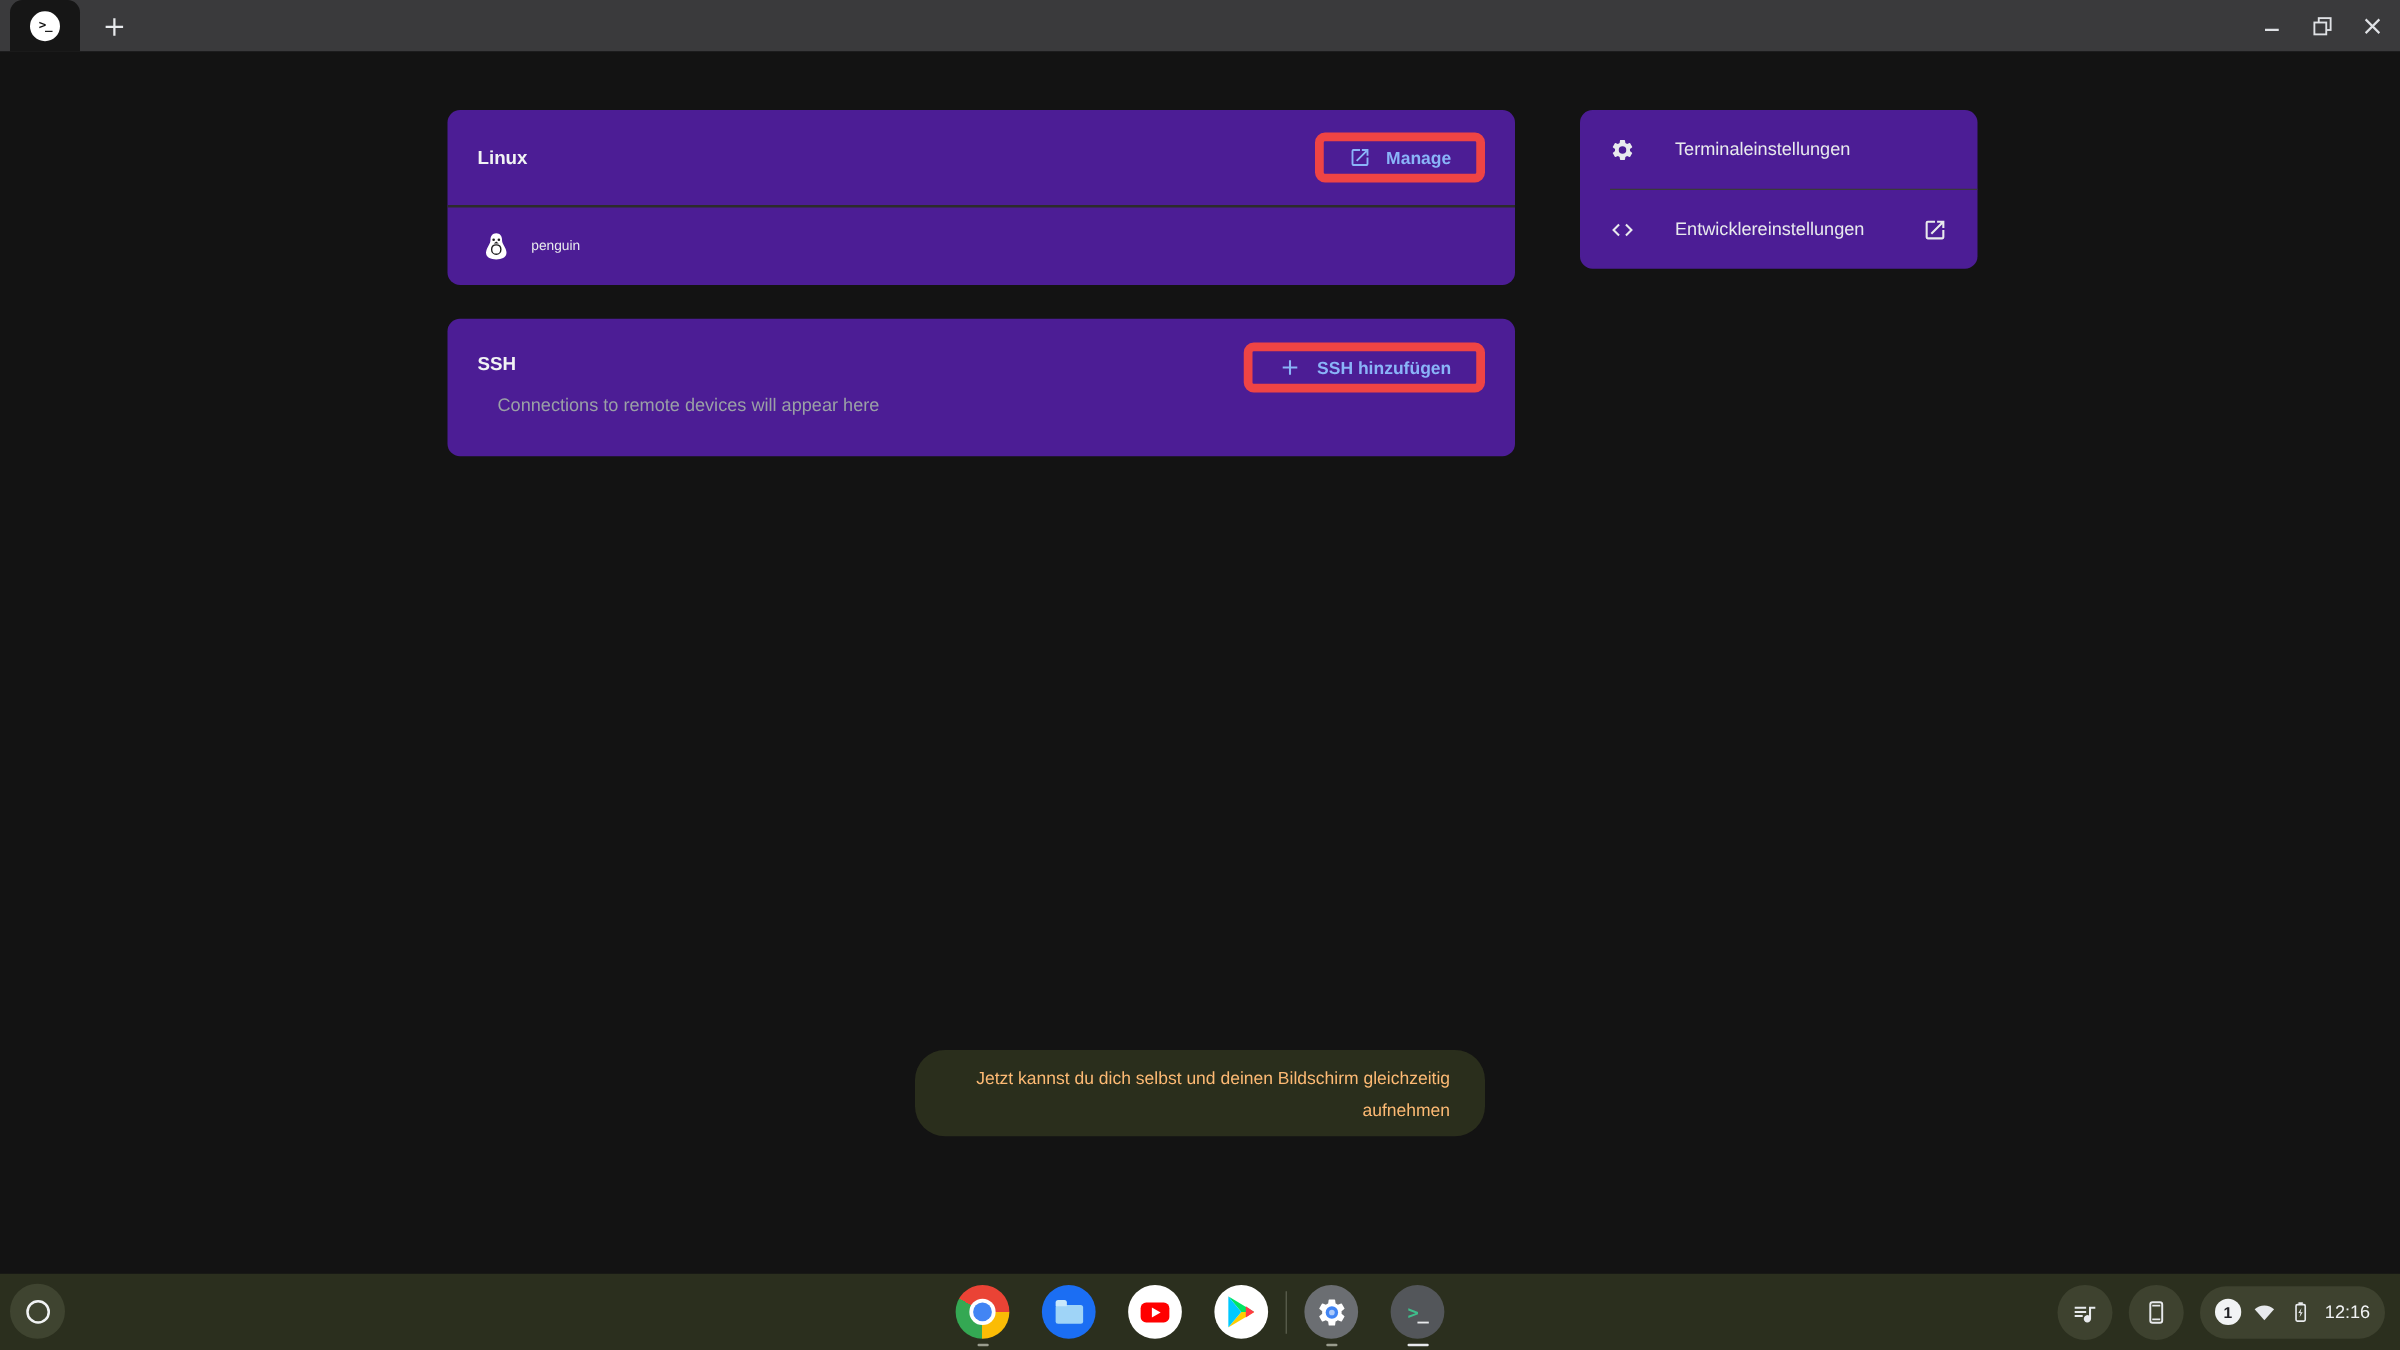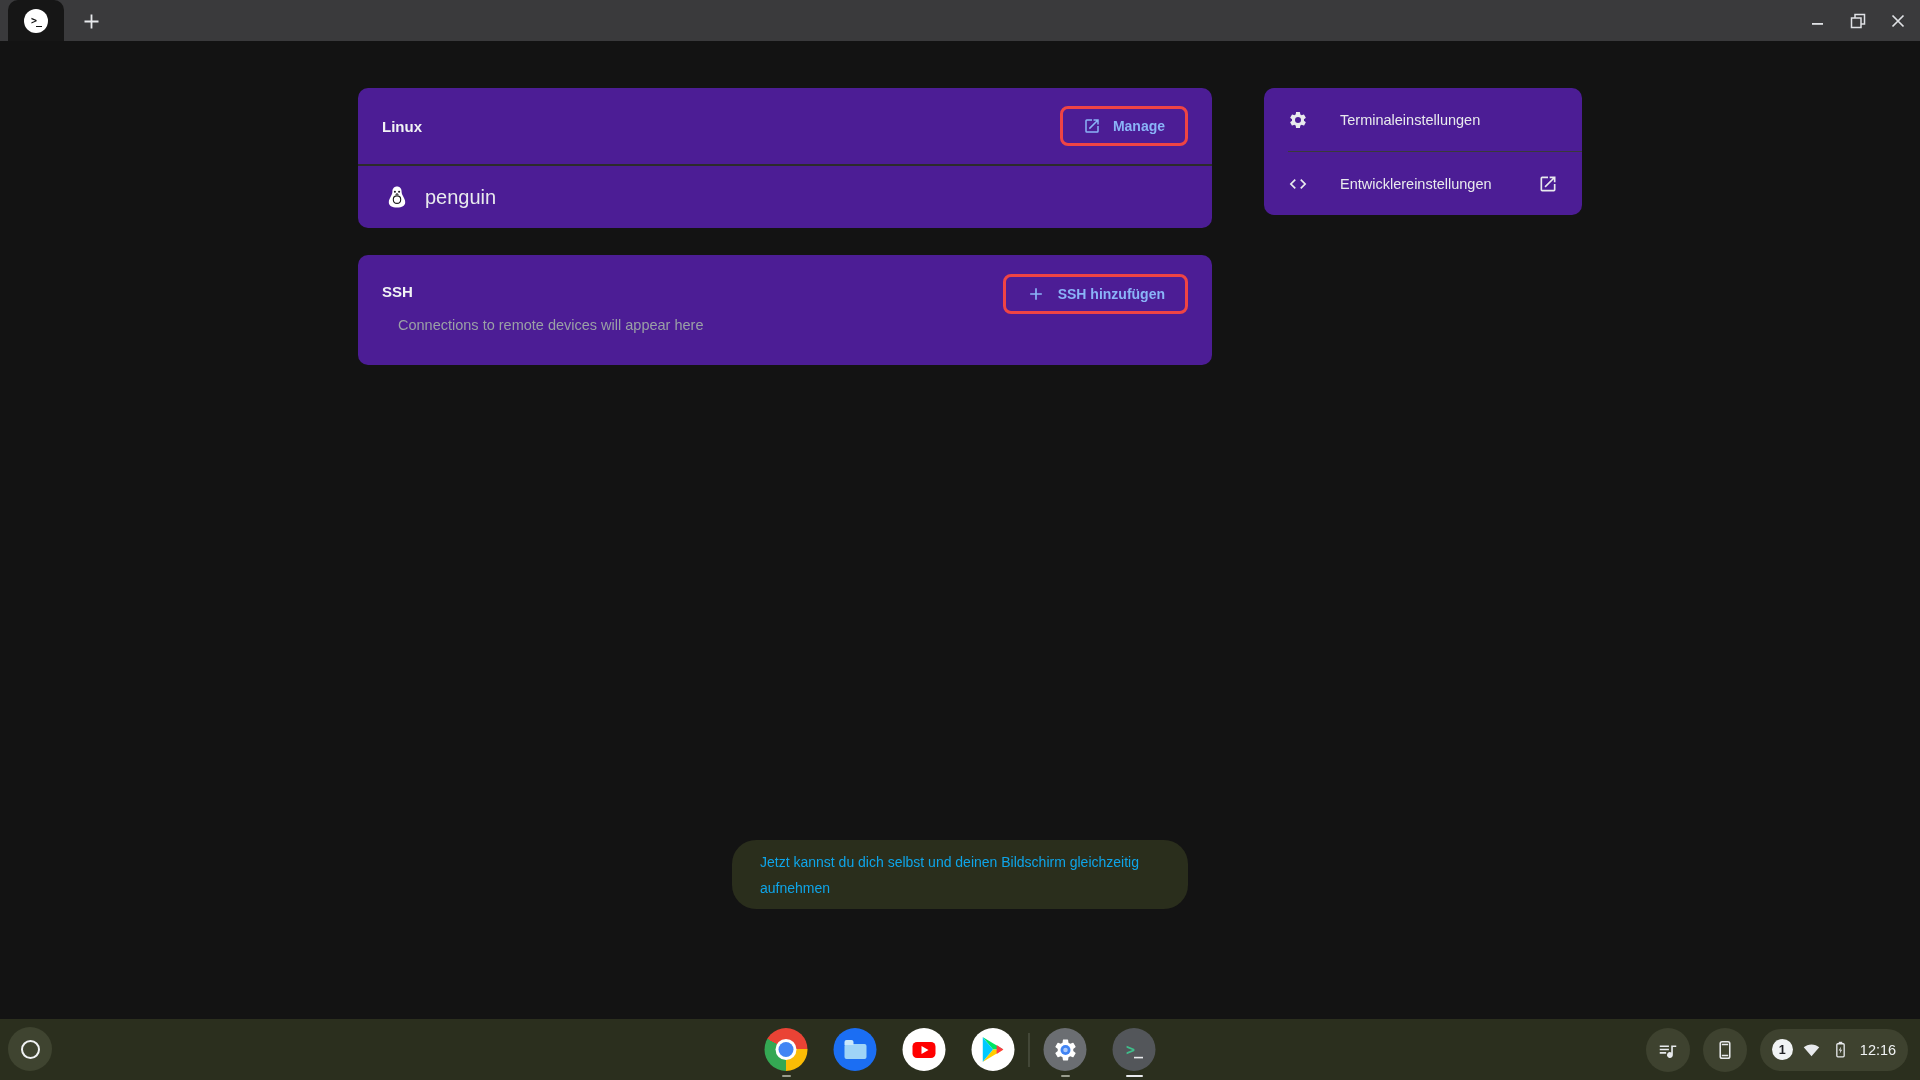--- a/index.html
+++ b/index.html
@@ -37,25 +37,25 @@
   .winbtn { width:24px; height:24px; display:flex; align-items:center; justify-content:center; }
 
   
   .card { background:#4c1d95; border-radius:10px; position:absolute; }
 
   .linux-card { left:358px; top:88px; width:854px; height:140px; overflow:hidden; }
   .linux-header { height:76px; display:flex; align-items:center; padding:0 24px; justify-content:space-between; }
   .section-title { font-size:15px; font-weight:bold; color:#f1f3f4; }
   .card-divider { height:2px; background:#2c2c2c; }
   .penguin-row { height:62px; display:flex; align-items:center; padding:0 27px; cursor:pointer; }
-  .penguin-row .label { margin-left:16px; font-size:20px; color:#e8eaed; }
+  .penguin-row .label { margin-left:16px; font-size:11px; color:#e8eaed; }
 
   .outline-btn {
     display:flex; align-items:center; gap:12px; height:40px; padding:0 20px;
-    border:3px solid #ef4444; border-radius:8px; background:transparent;
+    border:7px solid #ef4444; border-radius:8px; background:transparent;
     color:#8ab4f8; font-size:14px; font-weight:bold; font-family:"Liberation Sans",sans-serif;
     cursor:pointer;
   }
 
   .ssh-card { left:358px; top:255px; width:854px; height:110px;text-decoration:underline; }
   .ssh-title { position:absolute; left:24px; top:28px; }
   .ssh-desc  { position:absolute; left:24px; top:62px; font-size:14.5px; color:#9aa0a6;margin-left:16px; }
   .ssh-btn   { position:absolute; right:24px; top:19px; }
 
   .menu-card { left:1264px; top:88px; width:318px; height:127px; overflow:hidden; }
@@ -65,21 +65,21 @@
   .menu-divider { height:1px; background:#3a3a3a; margin-left:24px; }
   .ext-icon { width:20px; height:20px; }
 
   
   .toast {
     position:absolute; left:732px; top:840px; width:456px; height:69px;
     background:#2a2e1c; border-radius:24px;
     display:flex; align-items:center; justify-content:center;
   }
   .toast .msg {
-    width:400px; text-align:left; font-size:14px; line-height:26px; color:#0ea5e9;
+    width:400px; text-align:right; font-size:14px; line-height:26px; color:#fdba74;
   }
 
   
   .shelf { position:absolute; left:0; bottom:0; width:1920px; height:61px; background:#2b2f1e; }
   .launcher {
     position:absolute; left:8px; top:8px; width:44px; height:44px; border-radius:50%;
     background:#3f4430; display:flex; align-items:center; justify-content:center; cursor:pointer;
   }
   .launcher-ring { width:19px; height:19px; border:2.4px solid #f1f3f4; border-radius:50%; }
 

